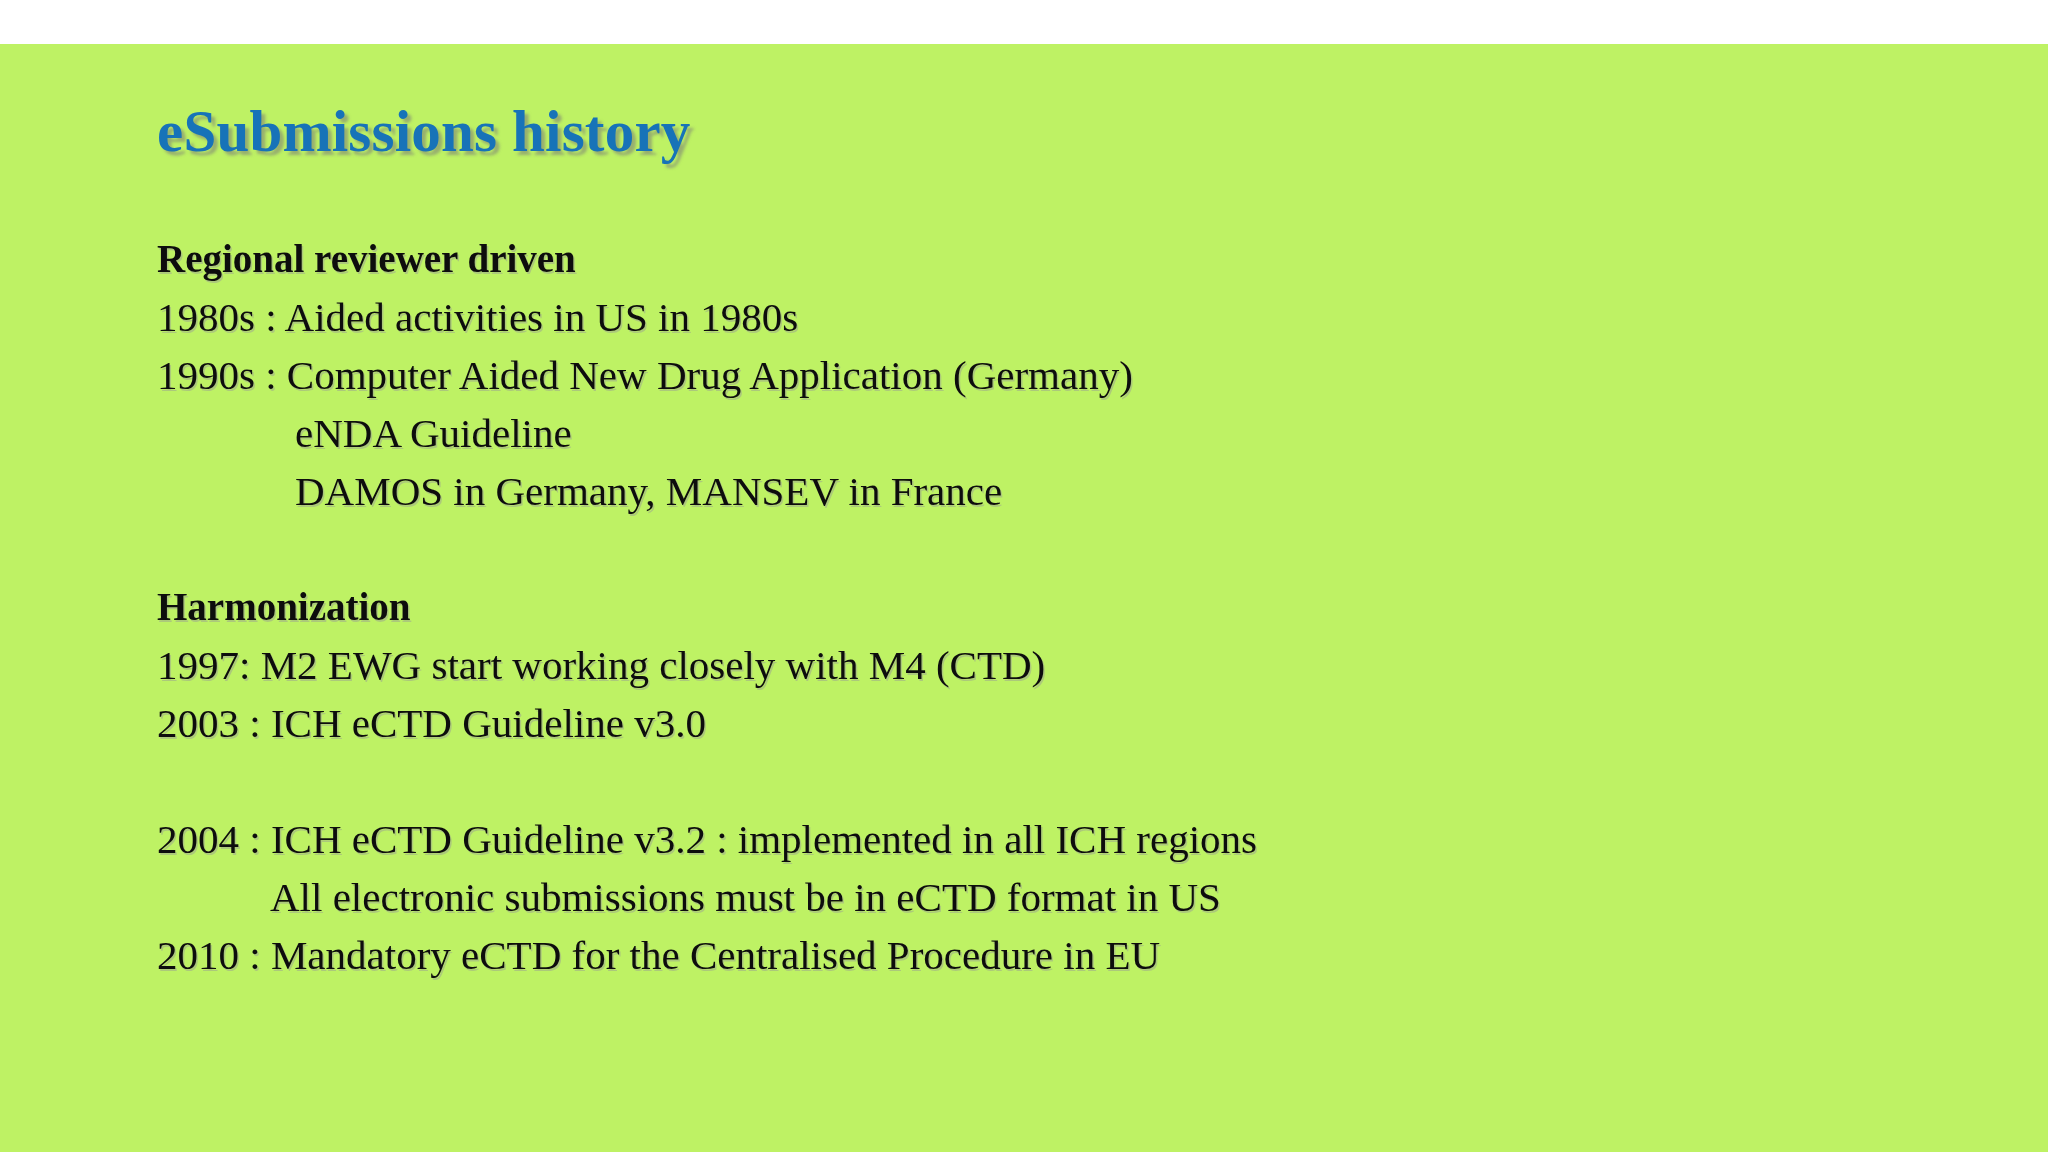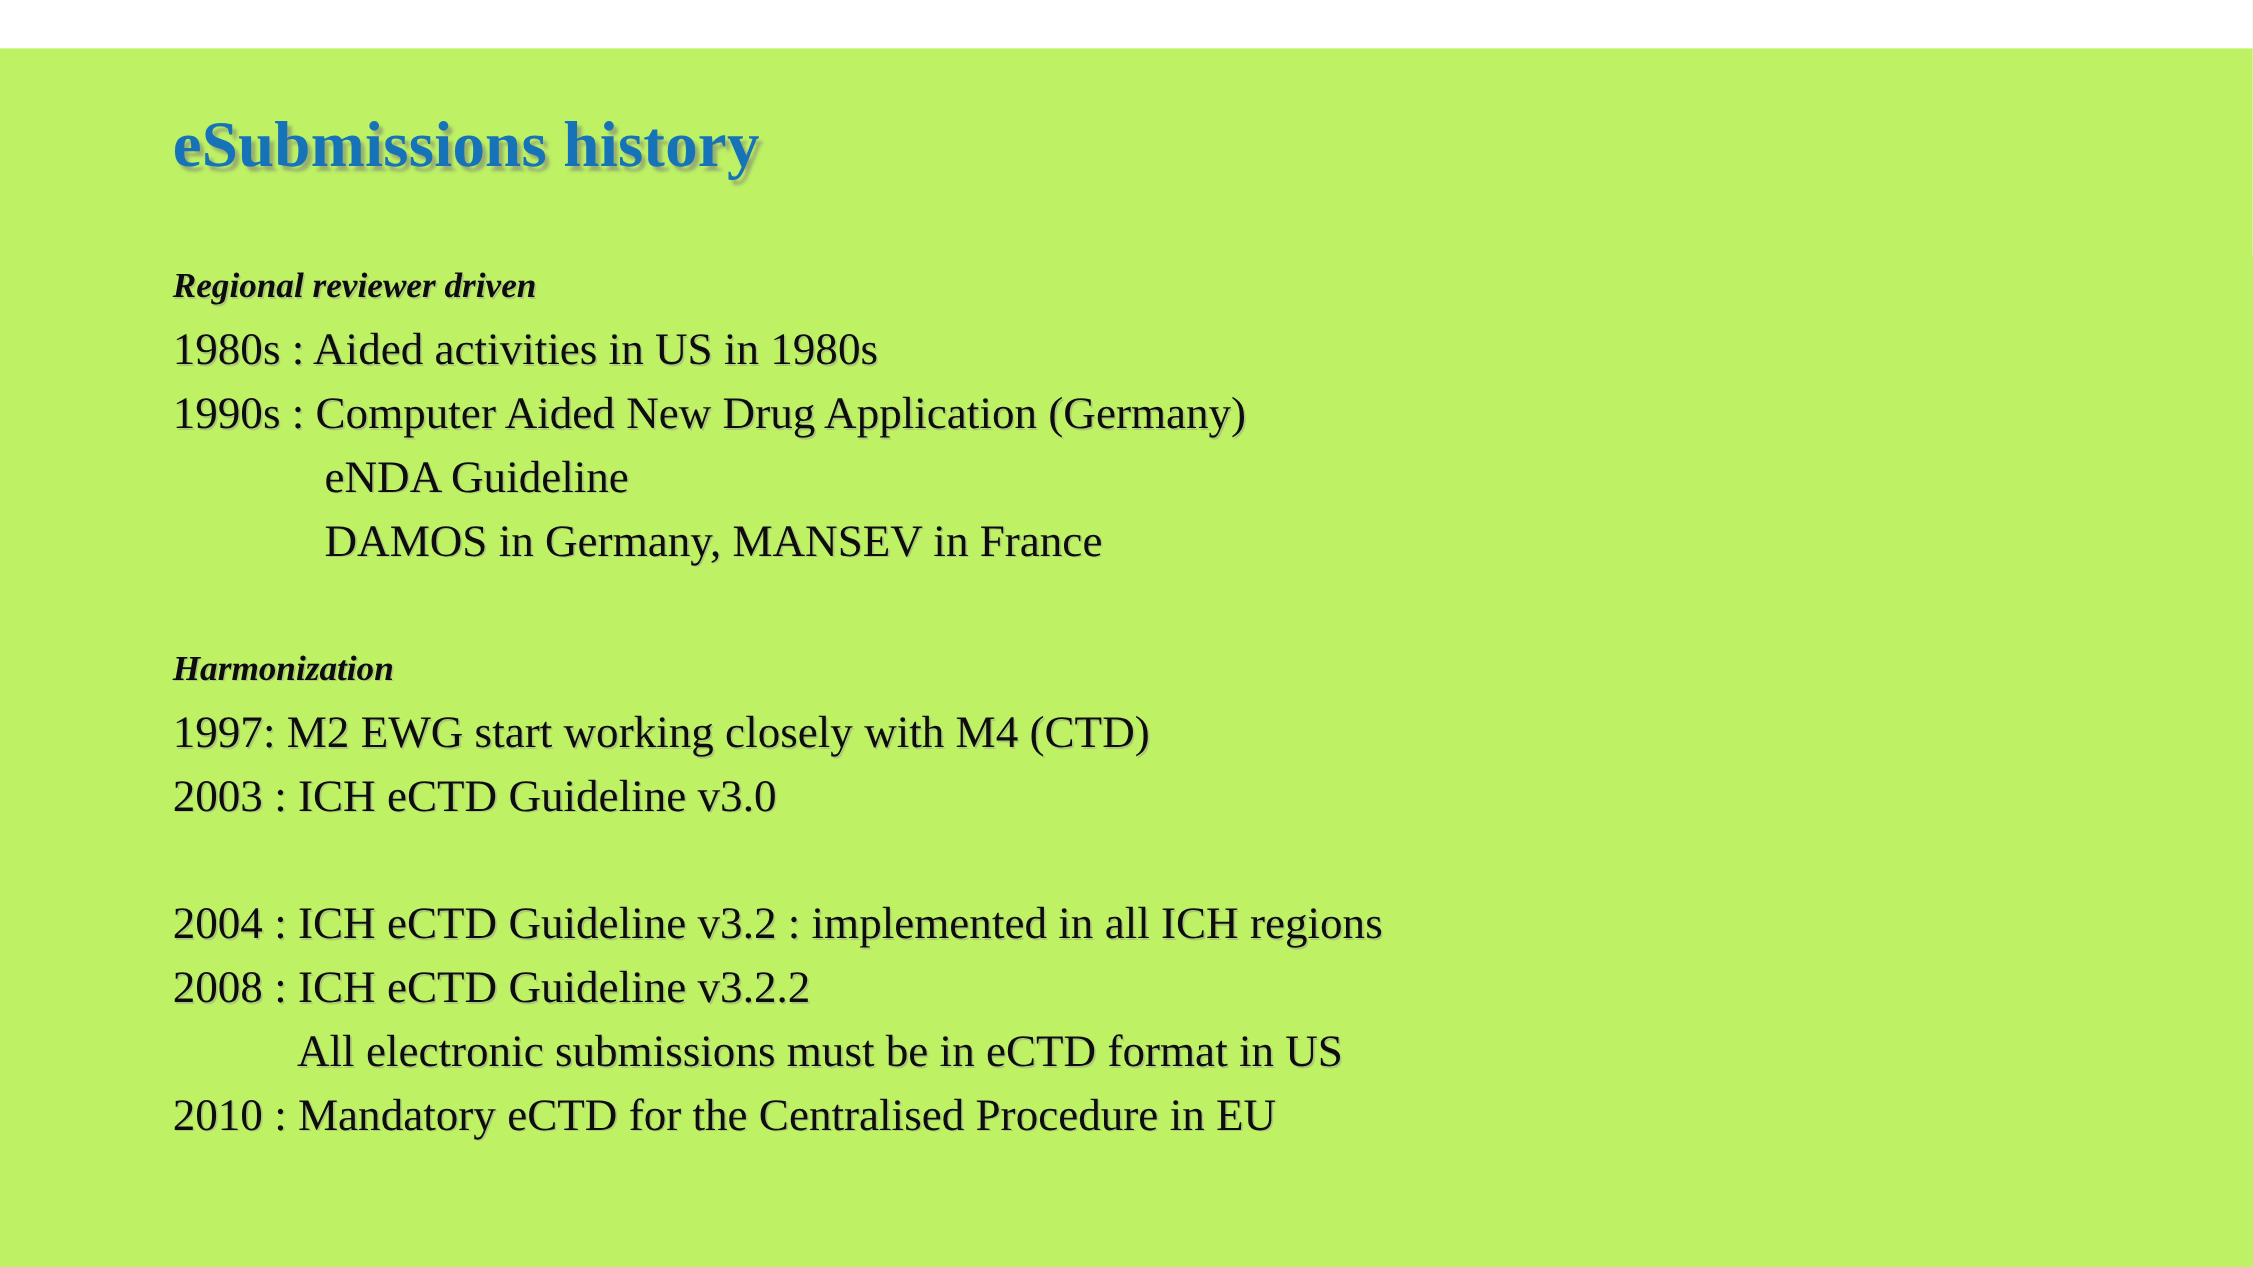--- a/index.html
+++ b/index.html
@@ -48,22 +48,21 @@
   .line {
     font-size: 41px;
     line-height: 58px;
     color: #0d0d0d;
     white-space: pre;
     text-shadow: 1.5px 1.5px 0.5px rgba(150,150,150,0.45);
   }
 
   .line.heading {
     font-weight: bold;
-    font-size: 32px;
-    font-style: italic;
+    font-size: 39px;
   }
 
   .line.indent-1 {
     padding-left: 138px;
   }
 
   .line.indent-2 {
     padding-left: 113px;
   }
 
@@ -84,18 +83,17 @@
       <div class="line" style="color: rgb(13, 13, 13);">1980s : Aided activities in US in 1980s</div>
       <div class="line" style="color: rgb(13, 13, 13);">1990s : Computer Aided New Drug Application (Germany)</div>
       <div class="line indent-1" style="color: rgb(13, 13, 13);">eNDA Guideline</div>
       <div class="line indent-1" style="color: rgb(13, 13, 13);">DAMOS in Germany, MANSEV in France</div>
       <div class="spacer"></div>
       <div class="line heading" style="color: rgb(13, 13, 13);">Harmonization</div>
       <div class="line" style="color: rgb(13, 13, 13);">1997: M2 EWG start working closely with M4 (CTD)</div>
       <div class="line" style="color: rgb(13, 13, 13);">2003 : ICH eCTD Guideline v3.0</div>
       <div class="spacer"></div>
       <div class="line" style="color: rgb(13, 13, 13);">2004 : ICH eCTD Guideline v3.2 : implemented in all ICH regions</div>
-      <div class="line" style="color: rgb(13, 13, 13);">2008 : ICH eCTD Guideline v3.2.2</div>
       <div class="line indent-2" style="color: rgb(13, 13, 13);">All electronic submissions must be in eCTD format in US</div>
       <div class="line" style="color: rgb(13, 13, 13);">2010 : Mandatory eCTD for the Centralised Procedure in EU</div>
     </div>
 
 </div>
 
 </body></html>

